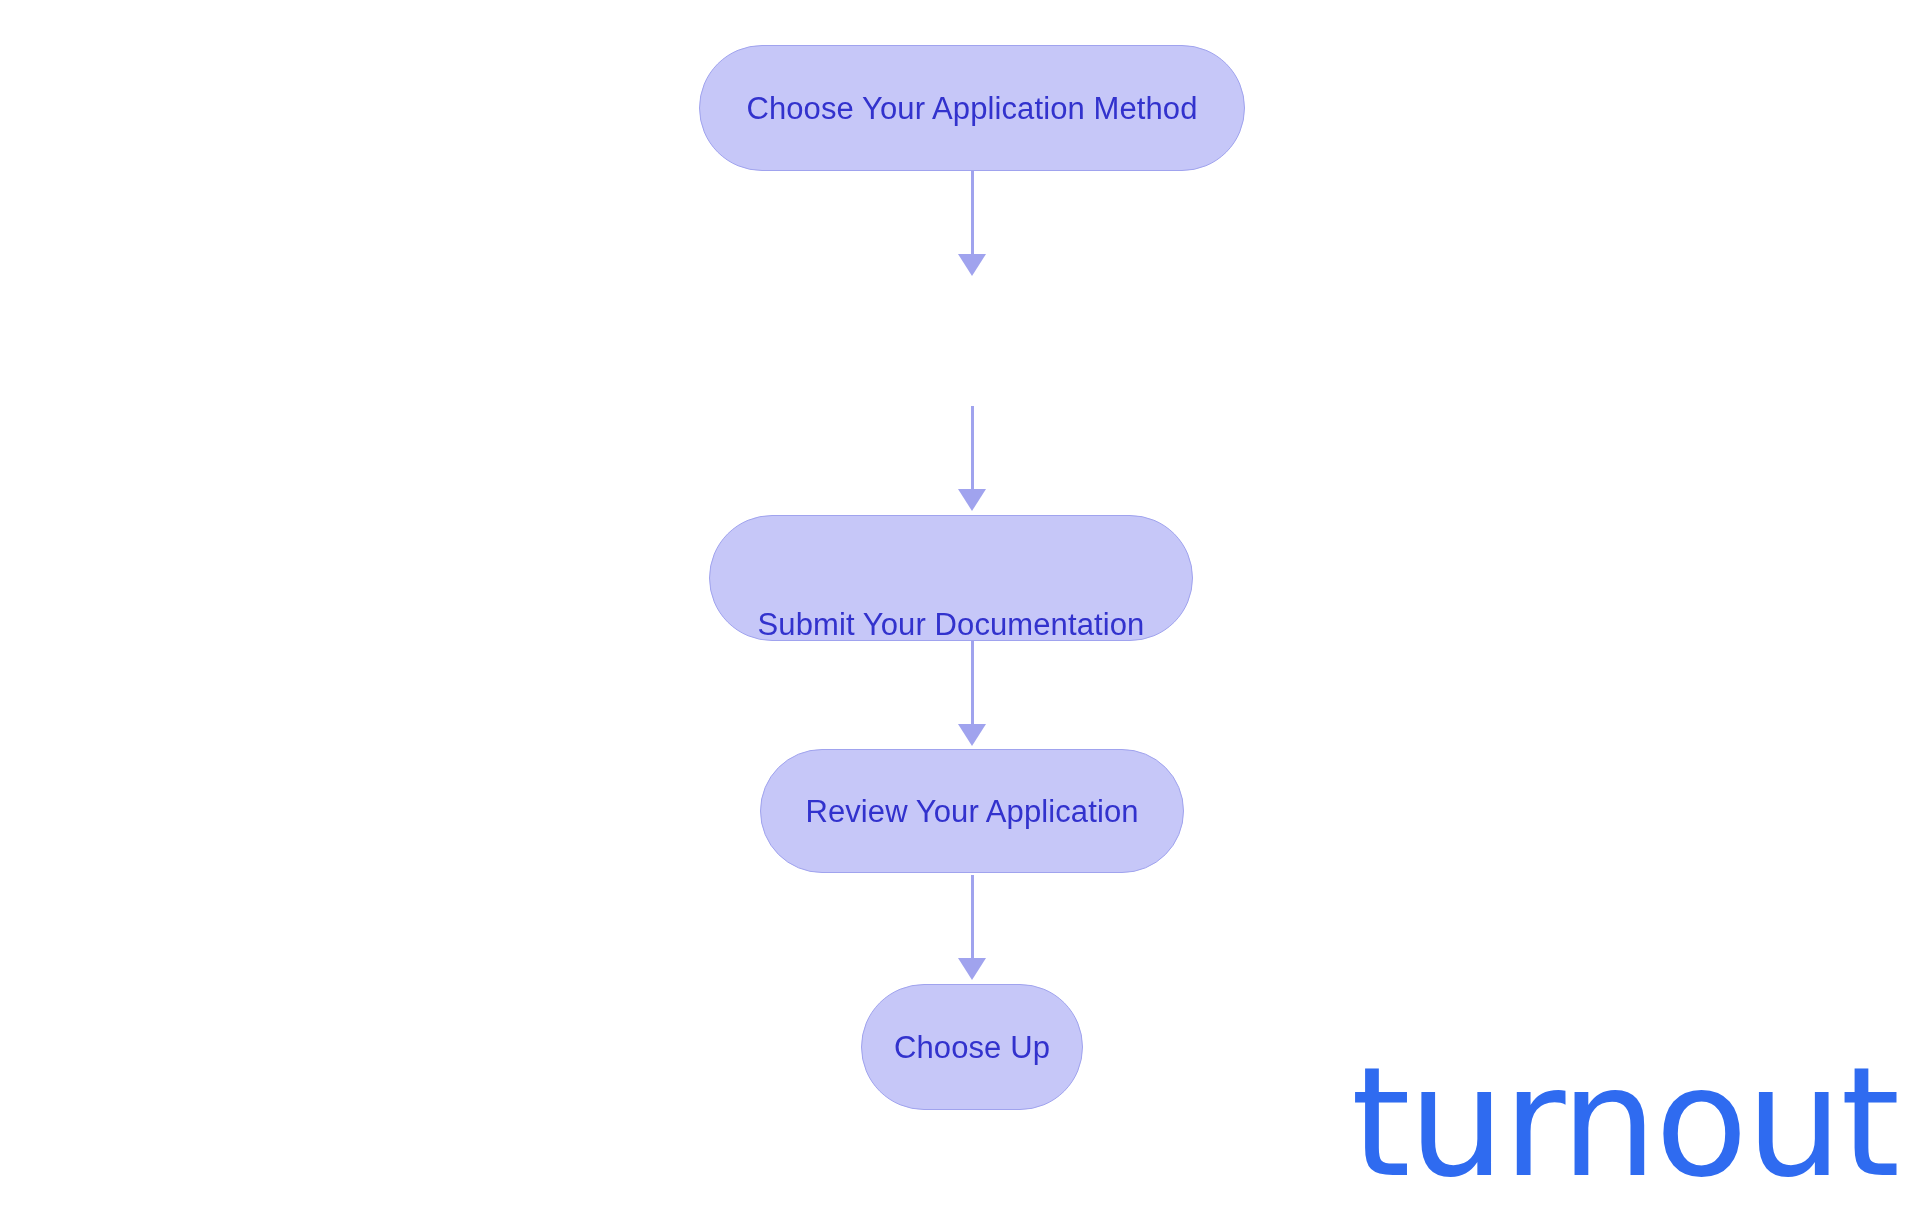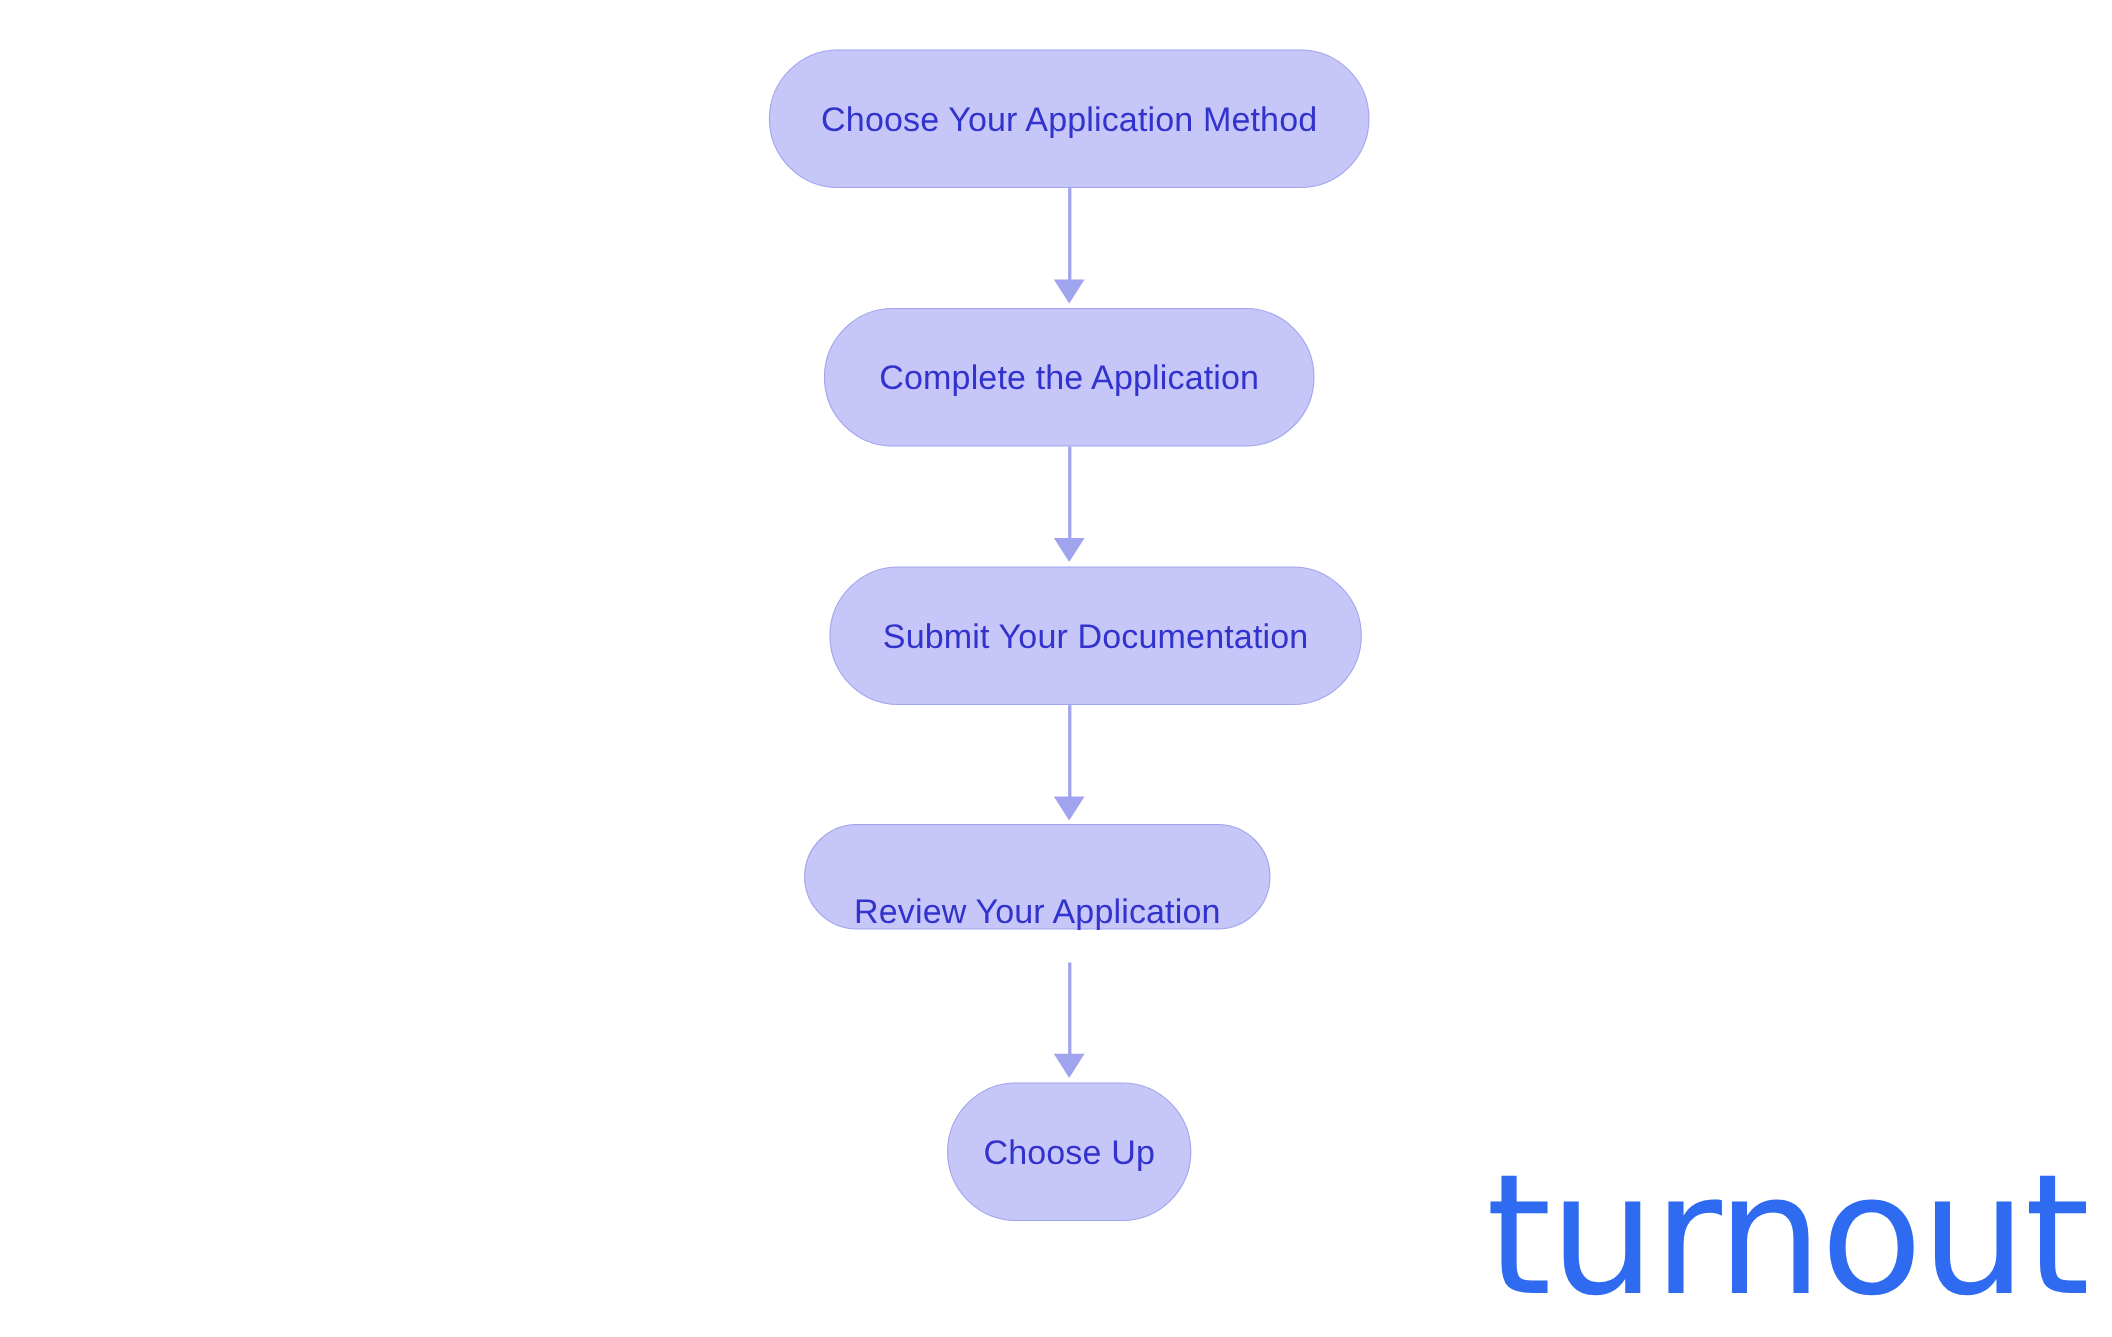--- a/index.html
+++ b/index.html
@@ -44,22 +44,22 @@
   }
 
   .node-label {
     display: block;
     padding: 0 4px;
   }
 
   
   #node-0 { left: 699px;  top: 13px;   width: 546px; height: 126px; }
   #node-1 { left: 749px;  top: 248px;  width: 446px; height: 126px; }
-  #node-2 { left: 754px;  top: 483px;  width: 484px; height: 126px; }
-  #node-3 { left: 731px;  top: 717px;  width: 424px; height: 96px; align-items: flex-end; }
+  #node-2 { left: 709px;  top: 483px;  width: 484px; height: 126px; align-items: flex-end; }
+  #node-3 { left: 760px;  top: 717px;  width: 424px; height: 124px; }
   #node-4 { left: 861px;  top: 952px;  width: 222px; height: 126px; }
 
   
   .connector-line {
     position: absolute;
     width: 3px;
     background: #a0a3ee;
     left: 970.5px;
   }
   .connector-head {
@@ -99,23 +99,20 @@
 
 <div id="flow-canvas">
 
   <div class="node" id="node-0">
     <span class="node-label">Choose Your Application Method</span>
   </div>
 
   <div class="connector-line" id="conn-0-line"></div>
   <div class="connector-head" id="conn-0-head"></div>
 
-  <div class="node" id="node-1">
-    <span class="node-label">Complete the Application</span>
-  </div>
 
   <div class="connector-line" id="conn-1-line"></div>
   <div class="connector-head" id="conn-1-head"></div>
 
   <div class="node" id="node-2">
     <span class="node-label">Submit Your Documentation</span>
   </div>
 
   <div class="connector-line" id="conn-2-line"></div>
   <div class="connector-head" id="conn-2-head"></div>

